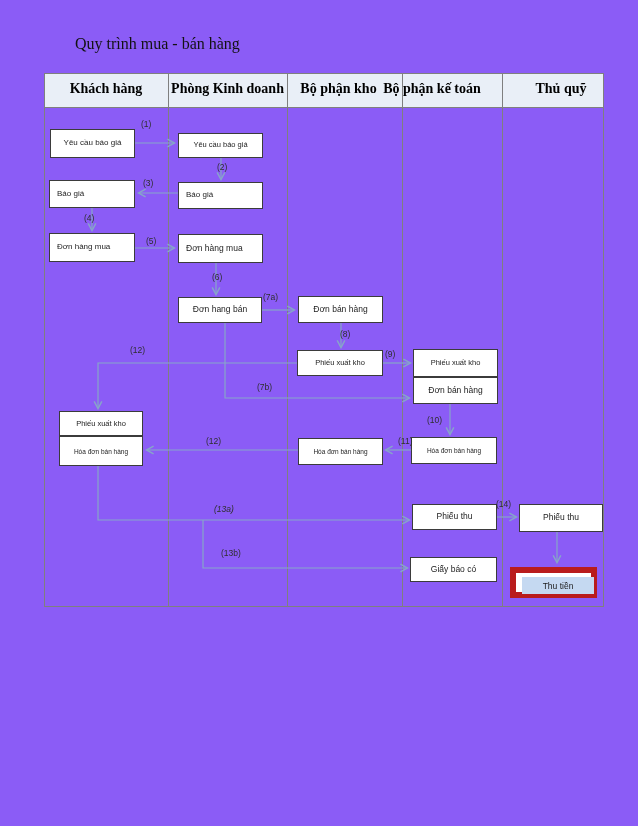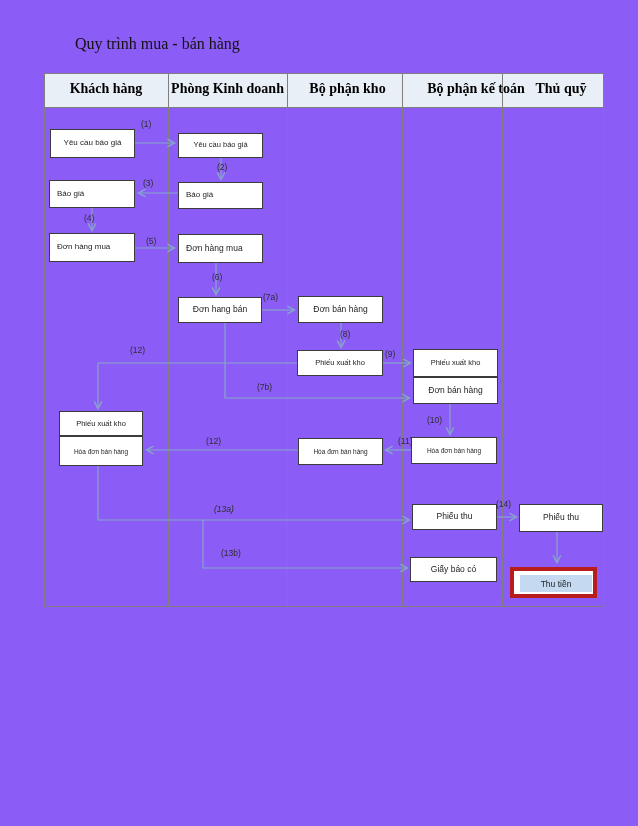--- a/index.html
+++ b/index.html
@@ -24,21 +24,21 @@
   .fs65{font-size:6.5px;}
   .fs75{font-size:7.5px;}
   .fs85{font-size:8.5px;}
   .stack{position:absolute;box-sizing:border-box;background:#fff;border:1.5px solid #3b3b3b;
          display:flex;flex-direction:column;}
   .stack .top{flex:0 0 23px;display:flex;align-items:center;justify-content:center;
               font-size:7.5px;color:#1c1c1c;}
   .stack .bottom{flex:1;border-top:2.5px solid #3b3b3b;display:flex;align-items:center;
                  justify-content:center;font-size:6.5px;color:#1c1c1c;}
   .collect-outer{position:absolute;box-sizing:border-box;background:#fff;
-                 border:4px solid #b91c1c;}
+                 border:6px solid #b91c1c;}
   .collect-inner{position:absolute;left:6px;top:4px;width:72px;height:17px;
                  background:#c5d9f1;display:flex;align-items:center;justify-content:center;
                  font-size:8.5px;color:#1c1c1c;}
   
   .elabel{position:absolute;font-size:8.5px;color:#2e2e2e;white-space:nowrap;}
   svg.wires{position:absolute;left:0;top:0;pointer-events:none;}
 </style>
 </head>
 <body>
 
@@ -48,22 +48,22 @@
 
   <div class="header-bg"></div>
   <div class="table-frame"></div>
   <div class="vline" style="left:168px;"></div>
   <div class="vline" style="left:287px;"></div>
   <div class="vline" style="left:402px;"></div>
   <div class="vline" style="left:502px;"></div>
 
   <div class="lane-header" style="left:44px;width:124px;">Khách hàng</div>
   <div class="lane-header" style="left:168px;width:119px;">Phòng Kinh doanh</div>
-  <div class="lane-header" style="left:290px;width:115px;">Bộ phận kho</div>
-  <div class="lane-header" style="left:426px;width:100px;">Bộ phận kế toán</div>
+  <div class="lane-header" style="left:281px;width:115px;">Bộ phận kho</div>
+  <div class="lane-header" style="left:382px;width:100px;">Bộ phận kế toán</div>
   <div class="lane-header" style="left:502px;width:102px;padding-left:16px;">Thủ quỹ</div>
 
   <svg class="wires" width="638" height="826">
     <defs>
       <marker id="ah" viewBox="0 0 8 8" refX="6.5" refY="4" markerWidth="8" markerHeight="8" orient="auto">
         <path d="M1,0.8 L7,4 L1,7.2" fill="none" stroke="#87a5c9" stroke-width="1.2"></path>
       </marker>
     </defs>
     <g stroke="#87a5c9" stroke-width="1.2" fill="none">
       <line x1="135" y1="143" x2="174" y2="143" marker-end="url(#ah)"></line>

